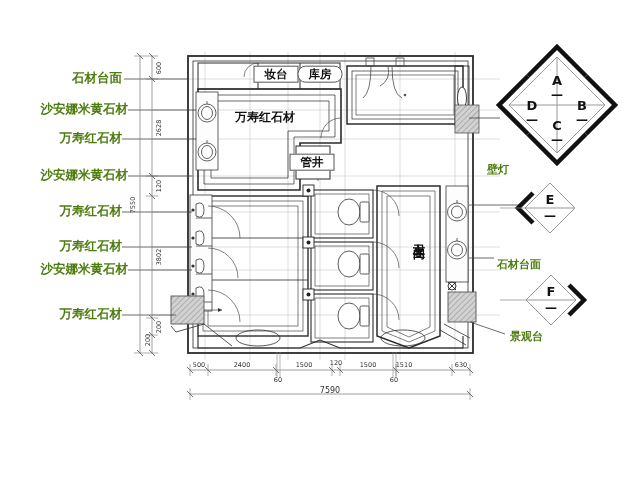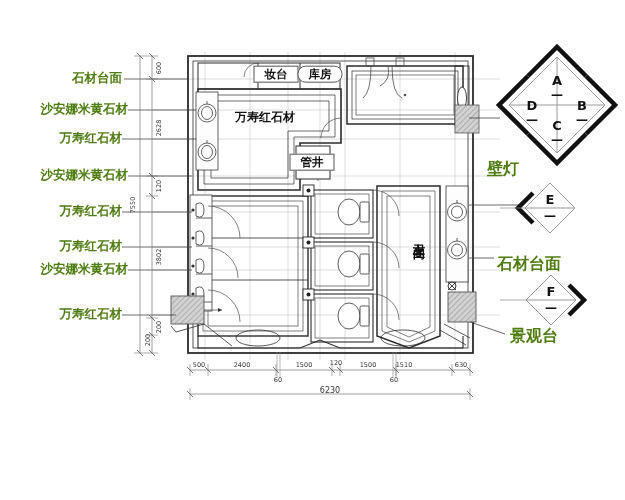--- a/index.html
+++ b/index.html
@@ -20,21 +20,21 @@
     white-space:nowrap;
     line-height:1;
   }
   .lbl-left{
     font-size:12.5px;
     font-weight:700;
     text-align:right;
     transform:translateY(-50%);
   }
   .lbl-right{
-    font-size:16px;
+    font-size:11px;
     font-weight:700;
     transform:translateY(-50%);
   }
   .room-lbl{
     position:absolute;
     font-size:12px;
     font-weight:700;
     color:#111;
     white-space:nowrap;
     transform:translate(-50%,-50%);
@@ -418,21 +418,21 @@
 
   <div class="dim" style="left:199px;top:365px;">500</div>
   <div class="dim" style="left:242px;top:365px;">2400</div>
   <div class="dim" style="left:304px;top:365px;">1500</div>
   <div class="dim" style="left:336px;top:363px;">120</div>
   <div class="dim" style="left:368px;top:365px;">1500</div>
   <div class="dim" style="left:404px;top:365px;">1510</div>
   <div class="dim" style="left:461px;top:365px;">630</div>
   <div class="dim" style="left:278px;top:380px;">60</div>
   <div class="dim" style="left:394px;top:380px;">60</div>
-  <div class="dim" style="left:330px;top:390px;font-size:8px;">6230</div>
+  <div class="dim" style="left:330px;top:390px;font-size:8px;">7590</div>
 
   <div class="sym-letter" style="left:557px;top:80px;">A</div>
   <div class="sym-dash" style="left:557px;top:95px;">—</div>
 
   <div class="sym-letter" style="left:582px;top:105px;">B</div>
   <div class="sym-dash" style="left:582px;top:120px;">—</div>
 
   <div class="sym-letter" style="left:557px;top:125px;">C</div>
   <div class="sym-dash" style="left:557px;top:140px;">—</div>
 

